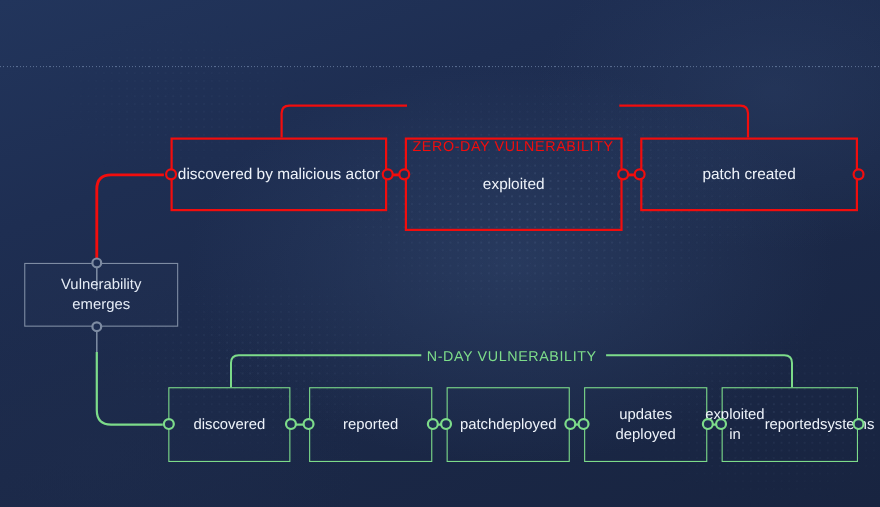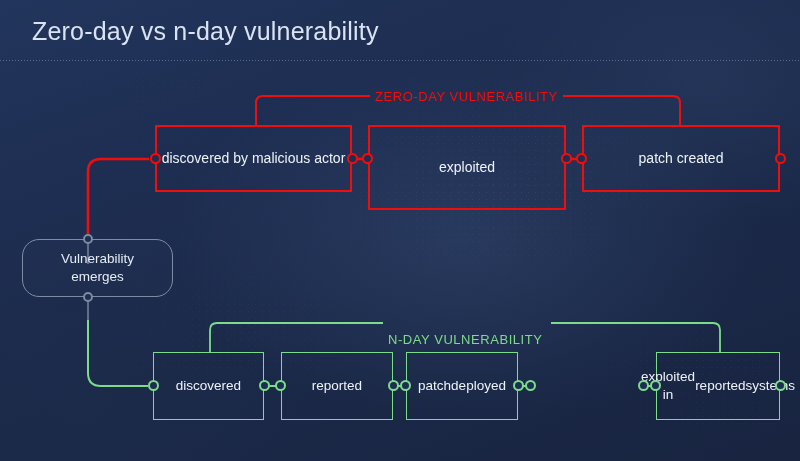--- a/index.html
+++ b/index.html
@@ -74,29 +74,28 @@
   .box.gray{
     border:1.4px solid #7e8ca3;font-size:13.5px;color:#e4ebf5;
     background:rgba(255,255,255,0.012);
   }
   .grouplabel{
     position:absolute;
     font-size:13px;letter-spacing:0.55px;
     white-space:nowrap;
     text-transform:uppercase;
   }
-  .grouplabel.red{color:#f20d0d;}
+  .grouplabel.red{color:#f20d0d;margin-top:36px;}
   .grouplabel.green{color:#7ddc8a;}
 </style>
 </head>
 <body>
 
 <div id="stage">
 
-  <div id="title">Zero-day vs n-day vulnerability</div>
   <div id="divider"></div>
 
   <svg id="wires" viewBox="0 0 800 461">
 
     <path d="M88,264 L88,239" stroke="#7e8ca3" stroke-width="1.4" fill="none"></path>
     <path d="M88,297 L88,320" stroke="#7e8ca3" stroke-width="1.4" fill="none"></path>
 
     <path d="M88,239 L88,172 Q88,159 101,159 L149,159" stroke="#f20d0d" stroke-width="2.6" fill="none" stroke-linecap="butt"></path>
 
     <path d="M88,320 L88,373 Q88,386 101,386 L148,386" stroke="#7ddc8a" stroke-width="2" fill="none" stroke-linecap="butt"></path>
@@ -109,21 +108,21 @@
     <path d="M519,386 L526,386" stroke="#7ddc8a" stroke-width="2" fill="none"></path>
     <path d="M644,386 L651,386" stroke="#7ddc8a" stroke-width="2" fill="none"></path>
 
     <path d="M256,125 L256,103 Q256,96 263,96 L370,96" stroke="#f20d0d" stroke-width="2" fill="none"></path>
     <path d="M563,96 L673,96 Q680,96 680,103 L680,125" stroke="#f20d0d" stroke-width="2" fill="none"></path>
 
     <path d="M210,352 L210,330 Q210,323 217,323 L383,323" stroke="#7ddc8a" stroke-width="1.8" fill="none"></path>
     <path d="M551,323 L713,323 Q720,323 720,330 L720,352" stroke="#7ddc8a" stroke-width="1.8" fill="none"></path>
   </svg>
 
-  <div class="box gray" style="left:22px;top:239px;width:151px;height:58px;flex-direction:column;border-radius:17px;">
+  <div class="box gray" style="left:22px;top:239px;width:140px;height:58px;flex-direction:column;">
     <span>Vulnerability</span>
     <span>emerges</span>
   </div>
   <div class="node gray" style="left:83px;top:234px;"></div>
   <div class="node gray" style="left:83px;top:292px;"></div>
 
   <div class="grouplabel red" style="left:375px;top:89px;">ZERO-DAY VULNERABILITY</div>
 
   <div class="box red" style="left:155px;top:125px;width:197px;height:67px;">
     <span>discovered by malicious actor</span>
@@ -135,30 +134,34 @@
     <span>patch created</span>
   </div>
 
   <div class="node red" style="left:150px;top:153px;"></div>
   <div class="node red" style="left:347px;top:153px;"></div>
   <div class="node red" style="left:362px;top:153px;"></div>
   <div class="node red" style="left:561px;top:153px;"></div>
   <div class="node red" style="left:576px;top:153px;"></div>
   <div class="node red" style="left:775px;top:153px;"></div>
 
-  <div class="grouplabel green" style="left:388px;top:316px;margin-top:16px;">N-DAY VULNERABILITY</div>
+  <div class="grouplabel green" style="left:388px;top:316px;">N-DAY VULNERABILITY</div>
 
   <div class="box green" style="left:281px;top:352px;width:112px;height:68px;">
     <span>reported</span>
   </div>
   <div class="box green" style="left:153px;top:352px;width:111px;height:68px;">
     <span>discovered</span>
   </div>
   <div class="box green" style="left:406px;top:352px;width:112px;height:68px;flex-direction:row;">
     <span>patch</span>
+    <span>deployed</span>
+  </div>
+  <div class="box green" style="left:531px;top:352px;width:112px;height:68px;flex-direction:column;">
+    <span>updates</span>
     <span>deployed</span>
   </div>
   <div class="box green" style="left:656px;top:352px;width:124px;height:68px;">
     <span>exploited in</span>
     <span>reported</span>
     <span>systems</span>
   </div>
 
   <div class="node green" style="left:148px;top:380px;"></div>
   <div class="node green" style="left:259px;top:380px;"></div>

